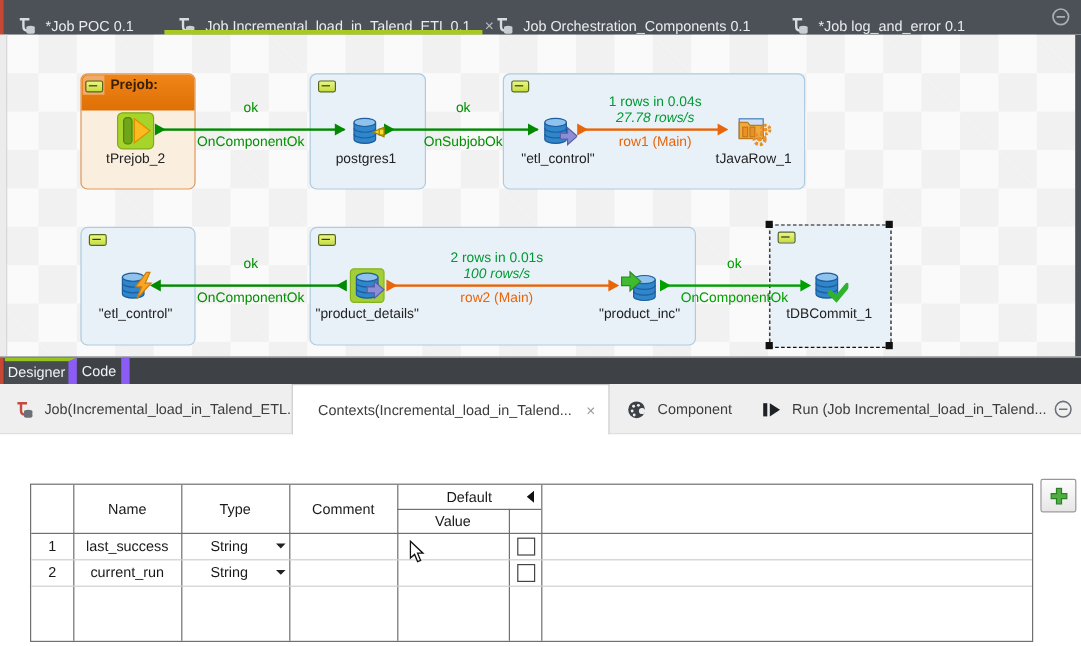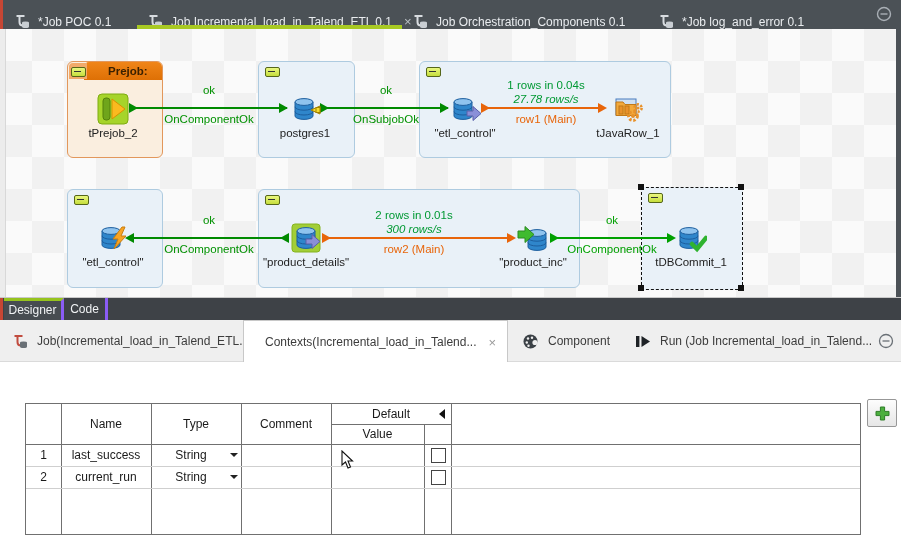--- a/index.html
+++ b/index.html
@@ -19,36 +19,36 @@
   .canvas{position:absolute;left:0;top:29px;width:901px;height:268px;
     background-color:#FAFAFA;
     background-image:
       linear-gradient(45deg,#F1F1F1 25%,transparent 25%,transparent 75%,#F1F1F1 75%),
       linear-gradient(45deg,#F1F1F1 25%,transparent 25%,transparent 75%,#F1F1F1 75%);
     background-size:64px 64px;background-position:0 0,32px 32px;}
   .canvas-leftstrip{position:absolute;left:0;top:0;width:5px;height:100%;background:#ECECEC;border-right:1px solid #D8D8D8;}
   .canvas-rightstrip{position:absolute;right:0;top:0;width:5px;height:100%;background:#4B5156;}
   .subjob{position:absolute;background:#E9F1F8;border:1px solid #AECBE0;border-radius:6px;}
   .prejob{position:absolute;background:#FAEEDF;border:1px solid #E2975B;border-radius:6px;}
-  .prejob-hdr{position:absolute;left:16px;top:0;right:0;height:18px;background:linear-gradient(#F08518,#DE7005);
+  .prejob-hdr{position:absolute;left:0;top:0;right:0;height:30px;background:linear-gradient(#F08518,#DE7005);
     border-radius:5px 5px 0 0;color:#3A2000;font-weight:bold;font-size:11.5px;line-height:18px;padding-left:24px;box-sizing:border-box;}
   .prejob-chip{position:absolute;left:1px;top:1px;width:18px;height:16px;background:#F2AA6A;border-radius:4px 0 0 0;}
   .minichip{position:absolute;width:13px;height:8px;background:linear-gradient(#EAF780,#C6DE3C);border:1px solid #55661A;border-radius:2px;}
   .minichip i{position:absolute;left:2px;top:2.5px;width:7px;height:1.5px;background:#333;}
   .comp{position:absolute;width:32px;height:32px;}
   .comp-label{position:absolute;font-size:11.5px;color:#222;white-space:nowrap;transform:translateX(-50%);text-align:center;}
   .conn-line{position:absolute;height:2px;}
   .conn-label{position:absolute;font-size:11.5px;white-space:nowrap;transform:translateX(-50%);}
   .tri{position:absolute;width:0;height:0;border-style:solid;}
   .handle{position:absolute;width:6px;height:6px;background:#111;}
   .selbox{position:absolute;background:#E9F1F8;border:1px dashed #111;}
 
   
   .desbar{position:absolute;left:0;top:297px;width:901px;height:23px;background:#3E4247;border-top:1px solid #C9C9C9;}
-  .destab{position:absolute;top:0;height:23px;color:#F0F2F4;font-size:12px;line-height:22px;text-align:center;border-right:3px solid #8b5cf6;box-sizing:border-box;}
+  .destab{position:absolute;top:0;height:23px;color:#F0F2F4;font-size:12px;line-height:22px;text-align:center;border-right:7px solid #8b5cf6;box-sizing:border-box;}
   .destab.active{background:#474C51;border-top:3px solid #96C31E;line-height:19px;}
 
   
   .viewbar{position:absolute;left:0;top:320px;width:901px;height:42px;background:#EFEFEF;border-bottom:1px solid #DADADA;box-sizing:border-box;}
   .viewtab{position:absolute;top:0;height:42px;display:flex;align-items:center;font-size:12px;color:#3C3C3C;}
   .viewtab .vicon{margin-right:9px;}
   .viewtab.active{background:#fff;border:1px solid #C8C8C8;border-bottom:none;height:43px;box-sizing:border-box;padding:0 12px;}
 
   
   .content{position:absolute;left:0;top:362px;width:901px;height:176px;background:#fff;}
@@ -200,21 +200,21 @@
     <div class="conn-line" style="left:131px;top:208px;width:156px;background:#008A00"></div>
     <div class="tri" style="left:125px;top:204px;border-width:5px 9px 5px 0;border-color:transparent #008A00 transparent transparent"></div>
     <div class="tri" style="left:280px;top:204px;border-width:5px 9px 5px 0;border-color:transparent #008A00 transparent transparent"></div>
     <div class="conn-label" style="left:209px;top:185px;color:#009100">ok</div>
     <div class="conn-label" style="left:209px;top:214px;color:#009100">OnComponentOk</div>
 
     <div class="conn-line" style="left:324px;top:208px;width:190px;background:#E8650A"></div>
     <div class="tri" style="left:322px;top:204px;border-width:5px 0 5px 9px;border-color:transparent transparent transparent #E8650A"></div>
     <div class="tri" style="left:507px;top:204px;border-width:5px 0 5px 9px;border-color:transparent transparent transparent #E8650A"></div>
     <div class="conn-label" style="left:414px;top:180px;color:#009933">2 rows in 0.01s</div>
-    <div class="conn-label" style="left:414px;top:194px;color:#009933;font-style:italic">300 rows/s</div>
+    <div class="conn-label" style="left:414px;top:194px;color:#009933;font-style:italic">100 rows/s</div>
     <div class="conn-label" style="left:414px;top:214px;color:#E8650A">row2 (Main)</div>
 
     <div class="conn-line" style="left:552px;top:208px;width:122px;background:#00A000"></div>
     <div class="tri" style="left:550px;top:204px;border-width:5px 0 5px 9px;border-color:transparent transparent transparent #00A000"></div>
     <div class="tri" style="left:667px;top:204px;border-width:5px 0 5px 9px;border-color:transparent transparent transparent #00A000"></div>
     <div class="conn-label" style="left:612px;top:185px;color:#00A000">ok</div>
     <div class="conn-label" style="left:612px;top:214px;color:#00A000">OnComponentOk</div>
 
     <svg class="comp" style="left:97px;top:64px">
       <rect x="1" y="1" width="30" height="30" rx="4" fill="#A6D42A" stroke="#7FAC12"></rect>

